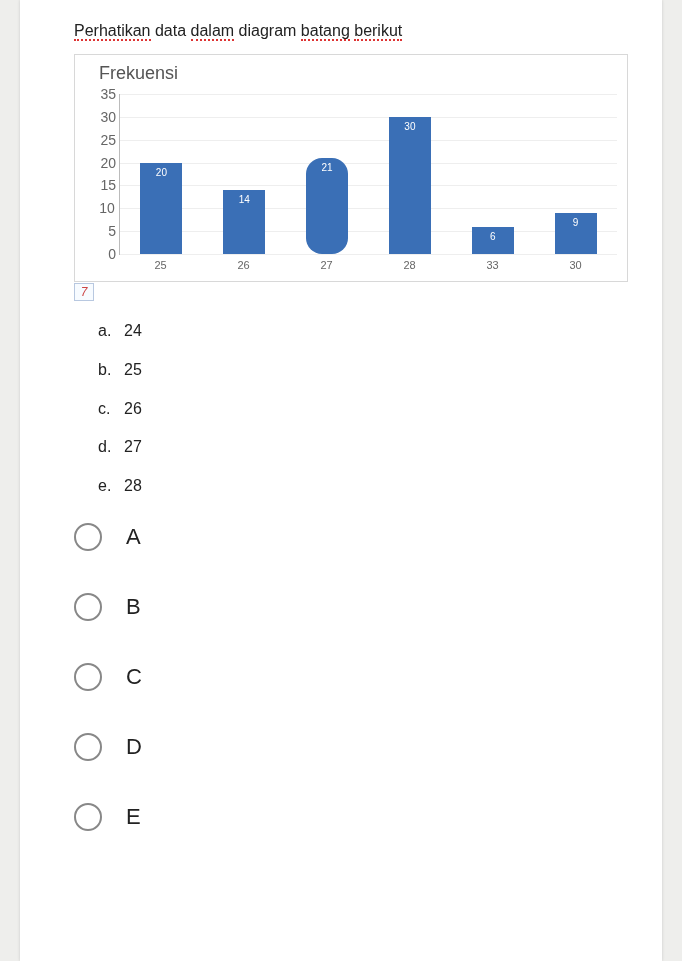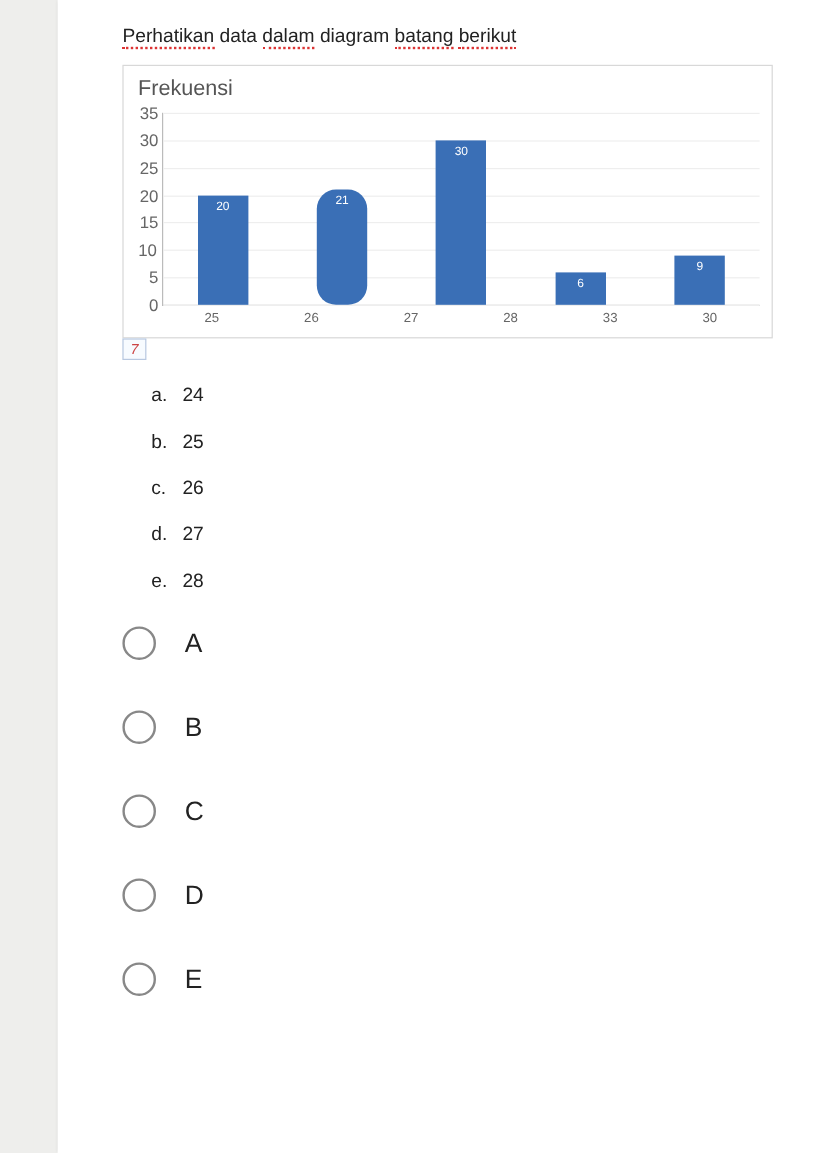--- a/index.html
+++ b/index.html
@@ -7,21 +7,20 @@
     padding: 0;
     background: #eeeeec;
     font-family: Arial, "Helvetica Neue", Helvetica, sans-serif;
     color: #222;
   }
   .page-wrap {
     width: 572px;
     min-height: 961px;
     position: relative;
     background: #eeeeec;
-    margin-left: 28px;
   }
   .sheet {
     position: absolute;
     left: 20px;
     top: 0;
     width: 642px;
     min-height: 961px;
     background: #ffffff;
     box-shadow: 0 0 3px rgba(0,0,0,0.15);
     padding: 18px 0 40px 0;
@@ -36,21 +35,21 @@
     margin: 4px 0 14px 0;
   }
   .wavy-red {
     border-bottom: 2px dotted #d33;
     text-decoration: none;
   }
 
   
   .chart-box {
     border: 1px solid #d8d8d8;
-    padding: 6px 10px 10px 10px;
+    padding: 6px 10px 10px 22px;
     width: 520px;
   }
   .chart-title {
     font-size: 18px;
     color: #555;
     margin: 2px 0 10px 2px;
   }
   .plot-area {
     position: relative;
     height: 160px;
@@ -201,20 +200,25 @@
             <div class="ytick" style="top: 22.8571px;">30</div>
             <div class="grid-line" style="top: 0px;"></div>
             <div class="ytick" style="top: 0px;">35</div>
             <div class="bars">
               <div class="bar-col">
                 <div class="bar" style="height: 91.4286px;">
                   <div class="bar-label">20</div>
                 </div>
               </div>
               <div class="bar-col">
+                <div class="bar" style="height: 64px;">
+                  <div class="bar-label">14</div>
+                </div>
+              </div>
+              <div class="bar-col">
                 <div class="bar" style="height: 96px; border-radius: 16px;">
                   <div class="bar-label">21</div>
                 </div>
               </div>
               <div class="bar-col">
                 <div class="bar" style="height: 137.143px;">
                   <div class="bar-label">30</div>
                 </div>
               </div>
               <div class="bar-col">

